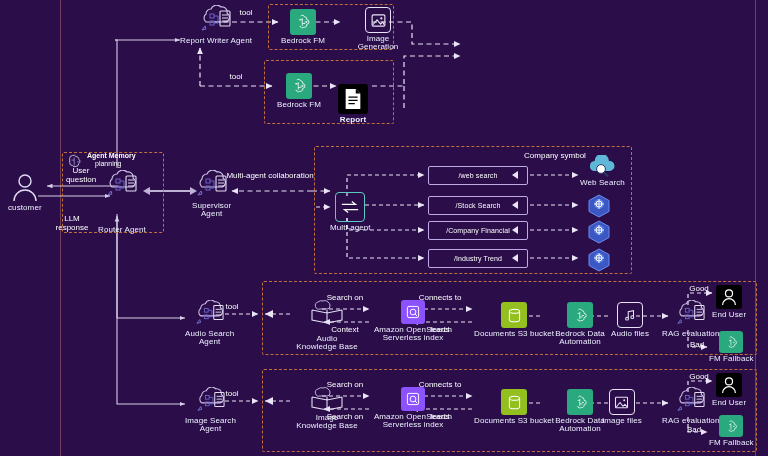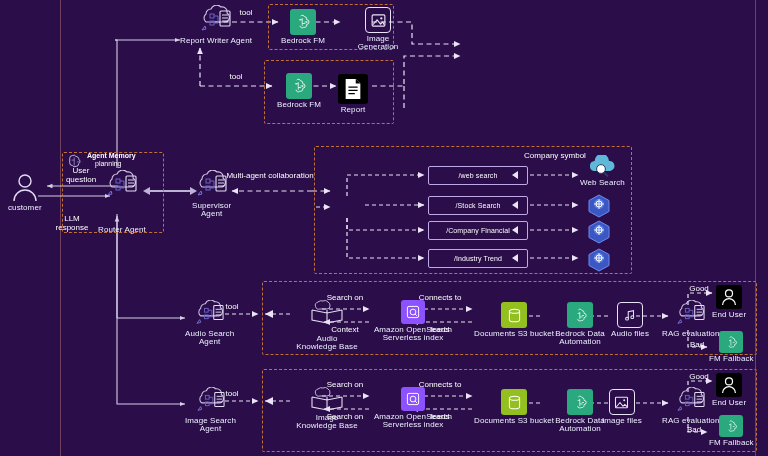--- a/index.html
+++ b/index.html
@@ -201,21 +201,21 @@
       <svg width="18" height="18" viewBox="0 0 24 24">
         <path d="M9 4a3 3 0 0 1 5 1a3 3 0 0 1 3 3v1a3 3 0 0 1 0 6v1a3 3 0 0 1-4 3a3 3 0 0 1-5-2" fill="none" stroke="#ffffff" stroke-width="1.1"></path>
         <path d="M11 7v10M8 9h3M14 12h3M11 14h4" stroke="#ffffff" stroke-width="1"></path>
         <circle cx="8" cy="9" r="1" fill="#ffffff"></circle>
           <circle cx="17" cy="12" r="1" fill="#ffffff"></circle>
       </svg>
     </div>
     <div class="cap">Bedrock FM</div>
   </div>
 
-  <div class="node" style="left:338px;top:74px;">
+  <div class="node" style="left:338px;top:84px;font-weight:bold;">
     <div class="tile black" style="width:30px;height:30px;">
       <svg width="20" height="22" viewBox="0 0 20 24">
         <path d="M2 1h11l5 5v17H2z" fill="#ffffff"></path>
         <path d="M13 1v5h5" fill="#000000"></path>
         <path d="M5 10h10M5 13.5h10M5 17h7" stroke="#000000" stroke-width="1.4"></path>
       </svg>
     </div>
     <div class="cap">Report</div>
   </div>
 
@@ -266,20 +266,29 @@
       <path d="M7 21 l-3 4 l4 -1 z" fill="none" stroke="#7b6fd6" stroke-width="1"></path>
       <rect x="22" y="6" width="10" height="15" rx="1" fill="none" stroke="#e4def2" stroke-width="1.1"></rect>
       <path d="M24 10h6M24 13h6M24 16h6" stroke="#e4def2" stroke-width="1"></path>
     </svg>
     <div class="cap" style="white-space:pre-line;">Supervisor
 Agent</div>
   </div>
 
   <div class="lbl c" style="left:270px;top:172px;">Multi-agent collaboration</div>
 
+  <div class="node" style="left:330px;top:192px;">
+    <div class="tile outline" style="width:28px;height:28px;border-color:#5ec9c2;">
+      <svg width="20" height="16" viewBox="0 0 22 16">
+        <path d="M2 5h15l-4-3" fill="none" stroke="#ffffff" stroke-width="1.4"></path>
+        <path d="M20 11H5l4 3" fill="none" stroke="#ffffff" stroke-width="1.4"></path>
+      </svg>
+    </div>
+    <div class="cap">Multi-agent</div>
+  </div>
 
   <div class="chip" style="left:428px;top:166px;width:98px;height:17px;">/web search</div>
   <div class="chip" style="left:428px;top:196px;width:98px;height:17px;">/Stock Search</div>
   <div class="chip" style="left:428px;top:221px;width:98px;height:17px;">/Company Financial</div>
   <div class="chip" style="left:428px;top:249px;width:98px;height:17px;">/Industry Trend</div>
 
   <div class="lbl c" style="left:555px;top:152px;">Company symbol</div>
 
   <div class="node" style="left:580px;top:155px;">
     <svg class="ico" width="34" height="22" viewBox="0 0 34 22">

